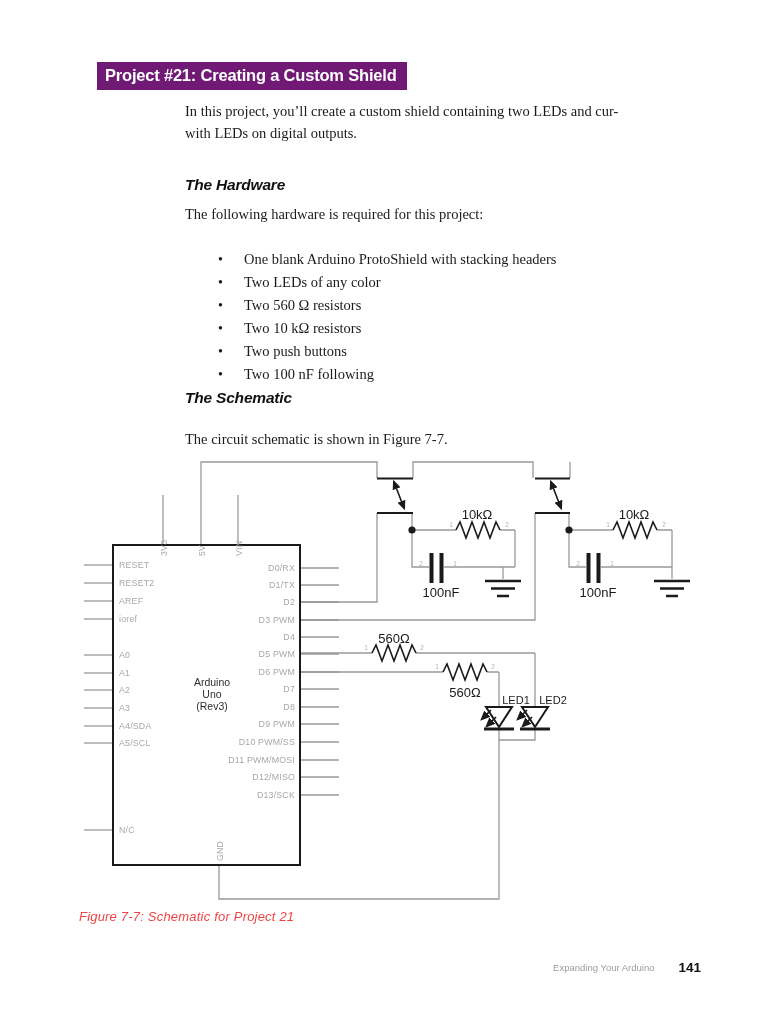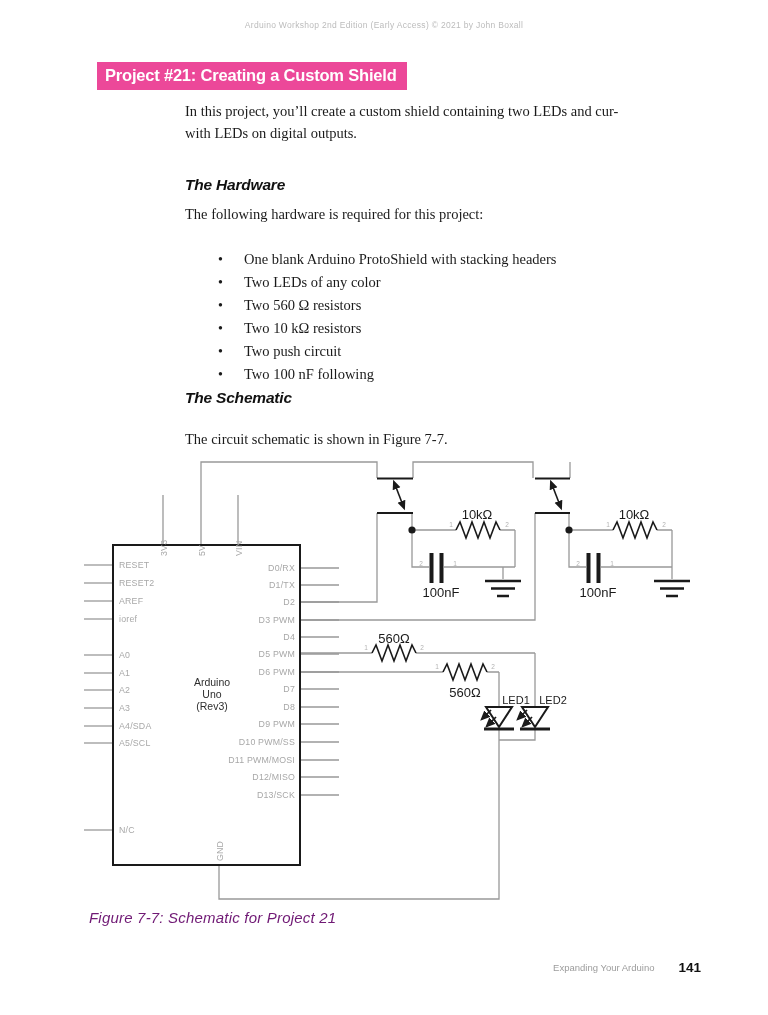--- a/index.html
+++ b/index.html
@@ -1,71 +1,70 @@
 <!DOCTYPE html>
 <html><head>
 <meta charset="utf-8">
 <style>
   html,body{margin:0;padding:0;background:#777;}
   .page{position:relative;width:768px;height:1015px;background:#fff;margin:0 auto;
         font-family:"Liberation Serif","DejaVu Serif",serif;color:#1a1a1a;overflow:hidden;}
   .credit{position:absolute;top:20px;left:0;width:768px;text-align:center;
           font-family:"Liberation Sans",sans-serif;font-size:8.5px;color:#bcbcbc;letter-spacing:.3px;}
-  .title-bar{position:absolute;left:97px;top:62px;background:#ec4899;color:#fff;
+  .title-bar{position:absolute;left:97px;top:62px;background:#701a75;color:#fff;
              font-family:"Liberation Sans",sans-serif;font-weight:700;font-size:16.5px;
              letter-spacing:-.2px;padding:4px 10px 5px 8px;white-space:nowrap;}
   .bodytext{font-size:14.5px;line-height:21.5px;}
   .intro{position:absolute;left:185px;top:101px;width:515px;}
   .subheading{position:absolute;left:185px;margin:0;font-family:"Liberation Sans",sans-serif;
               font-weight:700;font-style:italic;font-size:15.5px;letter-spacing:-.2px;color:#111;}
   .hw-intro{position:absolute;left:185px;top:204px;width:515px;}
   .hw-list{position:absolute;left:185px;top:236px;width:515px;margin:12px;padding:0;list-style:none;}
   .hw-list li{position:relative;padding-left:47px;height:23px;line-height:23px;font-size:14.5px;}
   .hw-list li::before{content:"\2022";position:absolute;left:21px;top:0;font-size:14px;}
   .sch-intro{position:absolute;left:185px;top:429px;width:515px;}
   .schematic-svg{position:absolute;left:0;top:450px;}
-  .caption{position:absolute;left:89px;top:909px;font-family:"Liberation Sans",sans-serif;
-           font-style:italic;font-size:15px;color:#701a75;letter-spacing:.2px;}
+  .caption{position:absolute;left:79px;top:909px;font-family:"Liberation Sans",sans-serif;
+           font-style:italic;font-size:13px;color:#ef4444;letter-spacing:.2px;}
   .footer{position:absolute;top:958px;right:67px;font-family:"Liberation Sans",sans-serif;}
   .footer-section{font-size:9.5px;color:#9c9c9c;vertical-align:middle;}
   .footer-pageno{font-size:13.5px;font-weight:700;color:#111;margin-left:24px;vertical-align:middle;}
   
   .pin-label{font-family:"Liberation Sans",sans-serif;font-size:8.8px;fill:#a8a8a8;letter-spacing:.2px;}
   .board-label{font-family:"Liberation Sans",sans-serif;font-size:10.5px;fill:#2e2e2e;}
   .comp-label{font-family:"Liberation Sans",sans-serif;font-size:13px;fill:#1a1a1a;}
   .led-label{font-family:"Liberation Sans",sans-serif;font-size:11px;fill:#1a1a1a;}
   .tiny{font-family:"Liberation Sans",sans-serif;font-size:6.5px;fill:#b3b3b3;}
   .wire{stroke:#999;stroke-width:1.3;fill:none;}
   .blk{stroke:#1a1a1a;fill:none;}
 </style>
 </head>
 <body>
 
 <div class="page">
 
-  <div class="credit">Arduino Workshop 2nd Edition (Early Access) © 2021 by John Boxall</div>
 
   <div class="title-bar">
     <span>Project #21: Creating a Custom Shield</span>
   </div>
 
   <div class="intro bodytext">
     <div>In this project, you’ll create a custom shield containing two LEDs and cur-</div>
     <div>with LEDs on digital outputs.</div>
   </div>
 
   <h2 class="subheading" style="top:176px;">The Hardware</h2>
   <div class="hw-intro bodytext">The following hardware is required for this project:</div>
 
   <ul class="hw-list">
     <li>One blank Arduino ProtoShield with stacking headers</li>
     <li>Two LEDs of any color</li>
     <li>Two 560 Ω resistors</li>
     <li>Two 10 kΩ resistors</li>
-    <li>Two push circuit</li>
+    <li>Two push buttons</li>
     <li>Two 100 nF following</li>
   </ul>
 
   <h2 class="subheading" style="top:389px;">The Schematic</h2>
   <div class="sch-intro bodytext">The circuit schematic is shown in Figure 7-7.</div>
 
   <svg class="schematic-svg" width="768" height="460" viewBox="0 450 768 460" xmlns="http://www.w3.org/2000/svg">
     <defs>
       <marker id="ah" orient="auto-start-reverse" markerWidth="7" markerHeight="7" refX="4.5" refY="2.6">
         <path d="M0,0 L6,2.6 L0,5.2 z" fill="#1a1a1a"></path>

